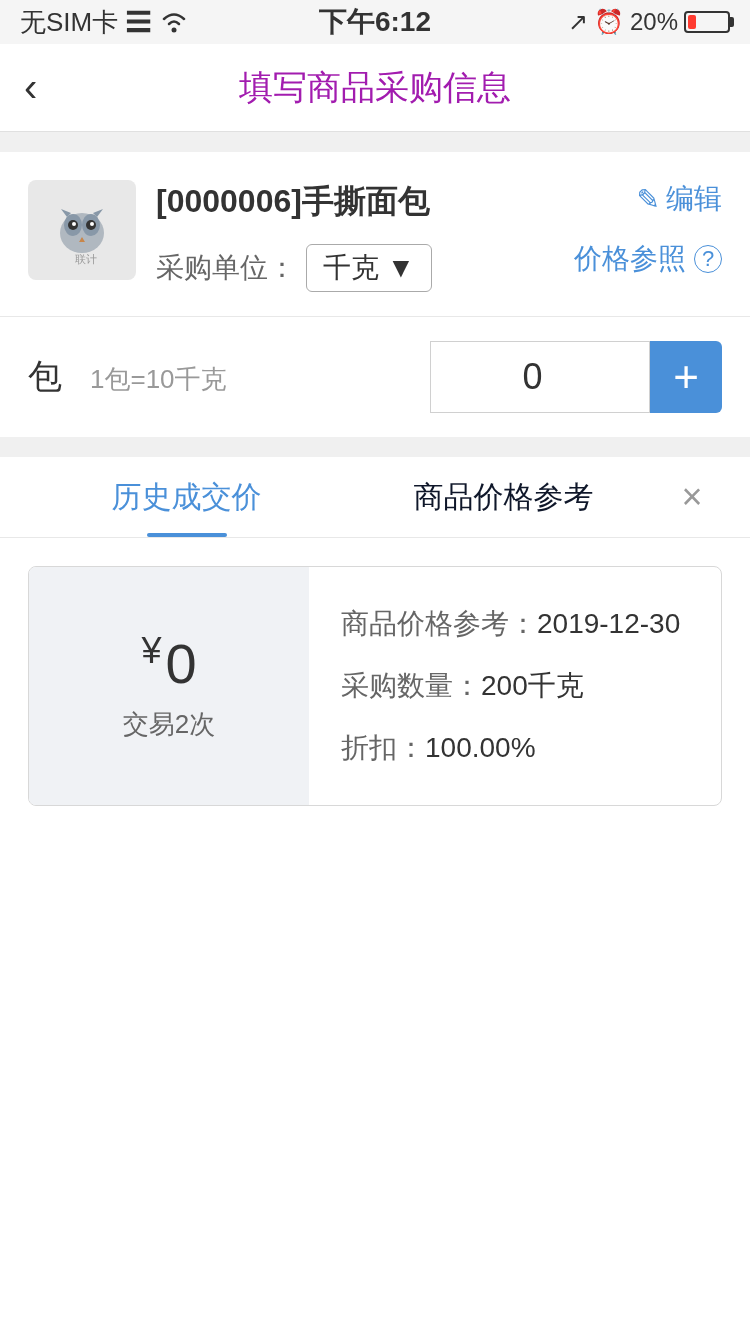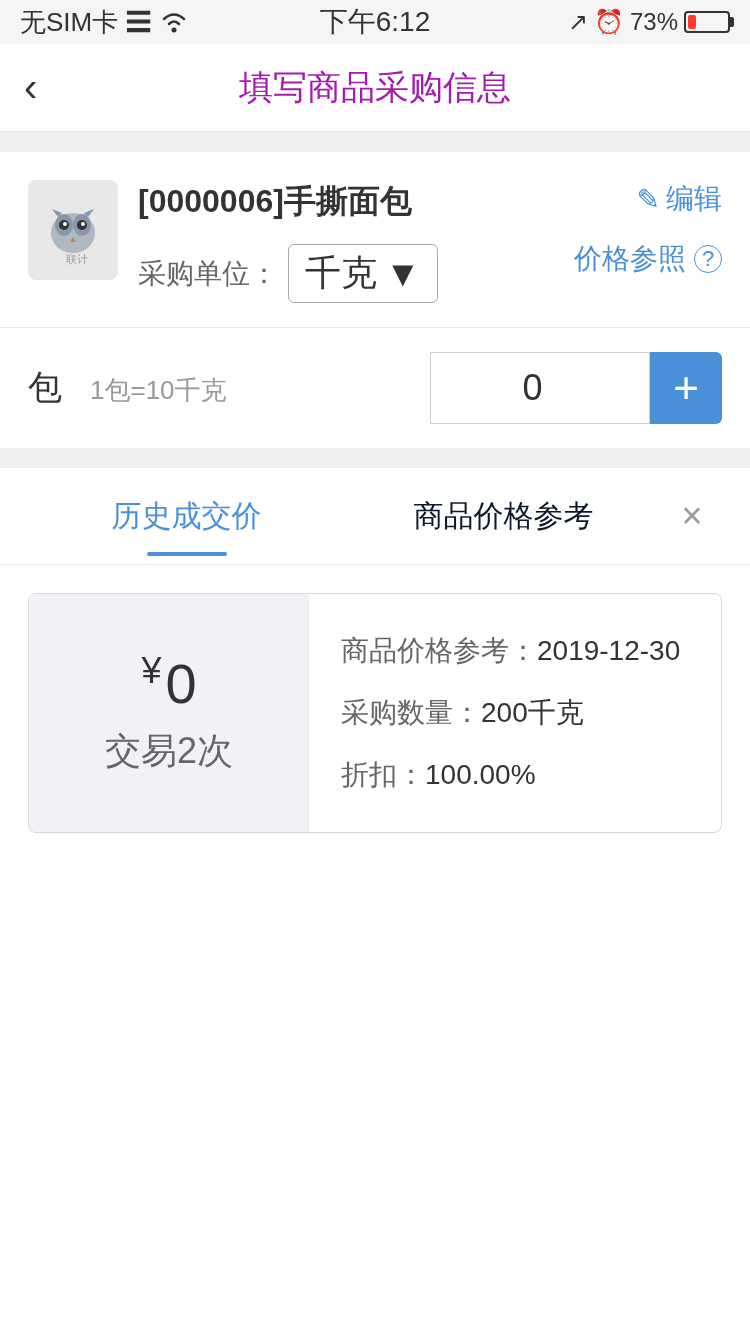--- a/index.html
+++ b/index.html
@@ -24,21 +24,21 @@
       font-size: 26px;
       color: #333;
     }
     .status-left {
       display: flex;
       align-items: center;
       gap: 8px;
     }
     .status-center {
       font-size: 28px;
-      font-weight: 400;
+      font-weight: 700;
       color: #333;
       position: absolute;
       left: 50%;
       transform: translateX(-50%);
     }
     .status-right {
       display: flex;
       align-items: center;
       gap: 6px;
       font-size: 24px;
@@ -106,21 +106,21 @@
       display: flex;
       align-items: flex-start;
       justify-content: space-between;
     }
     .product-left {
       display: flex;
       align-items: flex-start;
       gap: 20px;
     }
     .product-image {
-      width: 90px;
+      width: 108px;
       height: 100px;
       background: #e8e8e8;
       border-radius: 8px;
       display: flex;
       align-items: center;
       justify-content: center;
       flex-shrink: 0;
     }
     .owl-icon {
       width: 70px;
@@ -144,21 +144,21 @@
       gap: 10px;
     }
     .unit-label {
       font-size: 28px;
       color: #666;
     }
     .unit-select {
       border: 1px solid #aaa;
       border-radius: 6px;
       padding: 4px 16px;
-      font-size: 36px;
+      font-size: 28px;
       color: #333;
       background: #fff;
       display: flex;
       align-items: center;
       gap: 8px;
     }
     .edit-link {
       font-size: 28px;
       color: #4a90d9;
       display: flex;
@@ -237,21 +237,21 @@
     
     .tab-area {
       background: #ffffff;
       margin-top: 20px;
     }
     .tab-header {
       display: flex;
       align-items: center;
       border-bottom: 1px solid #e8e8e8;
       position: relative;
-      padding: 8px 28px;
+      padding: 0 28px;
       text-align: right;
     }
     .tab-item {
       flex: 1;
       height: 80px;
       display: flex;
       align-items: center;
       justify-content: center;
       font-size: 30px;
       color: #0f172a;
@@ -307,21 +307,21 @@
       font-size: 56px;
       color: #333;
       font-weight: 400;
     }
     .price-currency {
       font-size: 36px;
       vertical-align: super;
       margin-right: 4px;
     }
     .trade-count {
-      font-size: 36px;
+      font-size: 26px;
       color: #666;
       margin-top: 12px;
     }
     .price-card-right {
       flex: 1;
       padding: 36px 32px;
       display: flex;
       flex-direction: column;
       justify-content: center;
       gap: 20px;
@@ -352,21 +352,21 @@
       <path d="M15 18 Q15 18 15 18" stroke="#333" stroke-width="3" fill="none"></path>
       <path d="M10 13 Q15 8 20 13" stroke="#333" stroke-width="2.5" fill="none" stroke-linecap="round"></path>
       <path d="M5 8 Q15 -1 25 8" stroke="#333" stroke-width="2.5" fill="none" stroke-linecap="round"></path>
       <circle cx="15" cy="19" r="2.5" fill="#333"></circle>
     </svg>
   </div>
   <div class="status-center">下午6:12</div>
   <div class="status-right">
     <span>↗</span>
     <span>⏰</span>
-    <span>73%</span>
+    <span>20%</span>
     <div class="battery-icon">
       <div class="battery-fill"></div>
     </div>
   </div>
 </div>
 
 <div class="nav-bar">
   <span class="nav-back">‹</span>
   <span class="nav-title">填写商品采购信息</span>
 </div>

